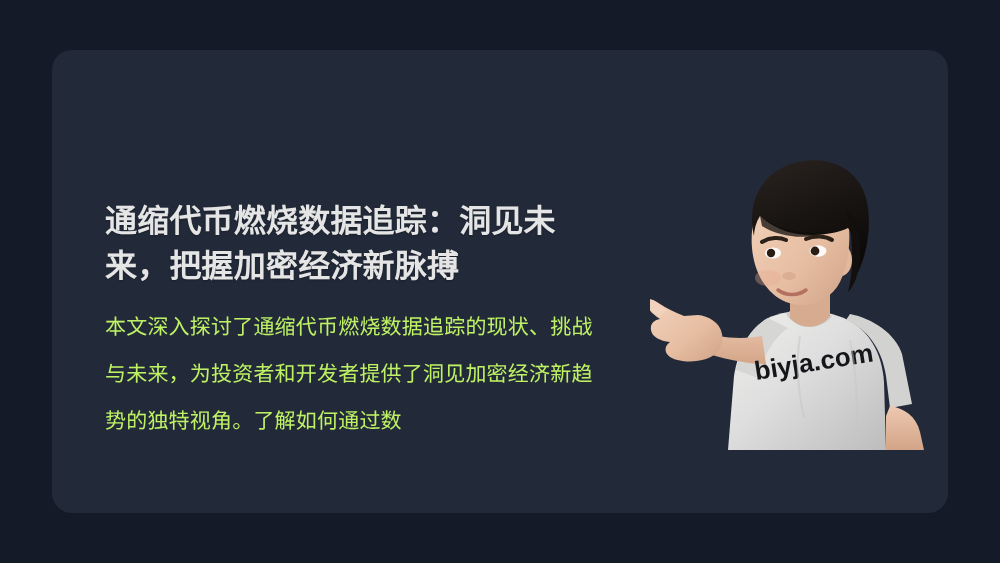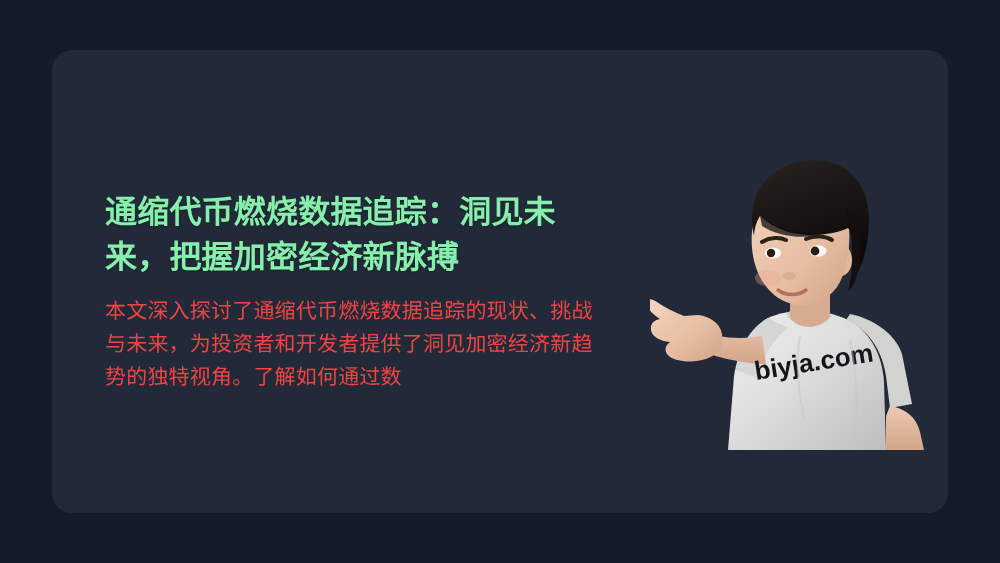--- a/index.html
+++ b/index.html
@@ -38,34 +38,34 @@
 
   
   .content {
     position: absolute;
     left: 53px;   
     top: 140px;   
     width: 500px;
   }
 
   .title {
-    color: #86efac;
+    color: #e5e5e5;
     font-size: 32px;
     font-weight: 700;
     line-height: 45px;
     letter-spacing: 0.2px;
-    margin: 0 0 14px 0;
+    margin: 9px 0 14px 0;
     text-shadow: 0 1px 2px rgba(0,0,0,0.25);
   }
 
   .desc {
-    color: #ef4444;
+    color: #bef264;
     font-size: 21px;
     font-weight: 400;
-    line-height: 33px;
+    line-height: 47px;
     letter-spacing: 0.2px;
     margin: 0;
   }
 
   
   .photo {
     position: absolute;
     left: 598px;   
     top: 90px;     
     width: 290px;

